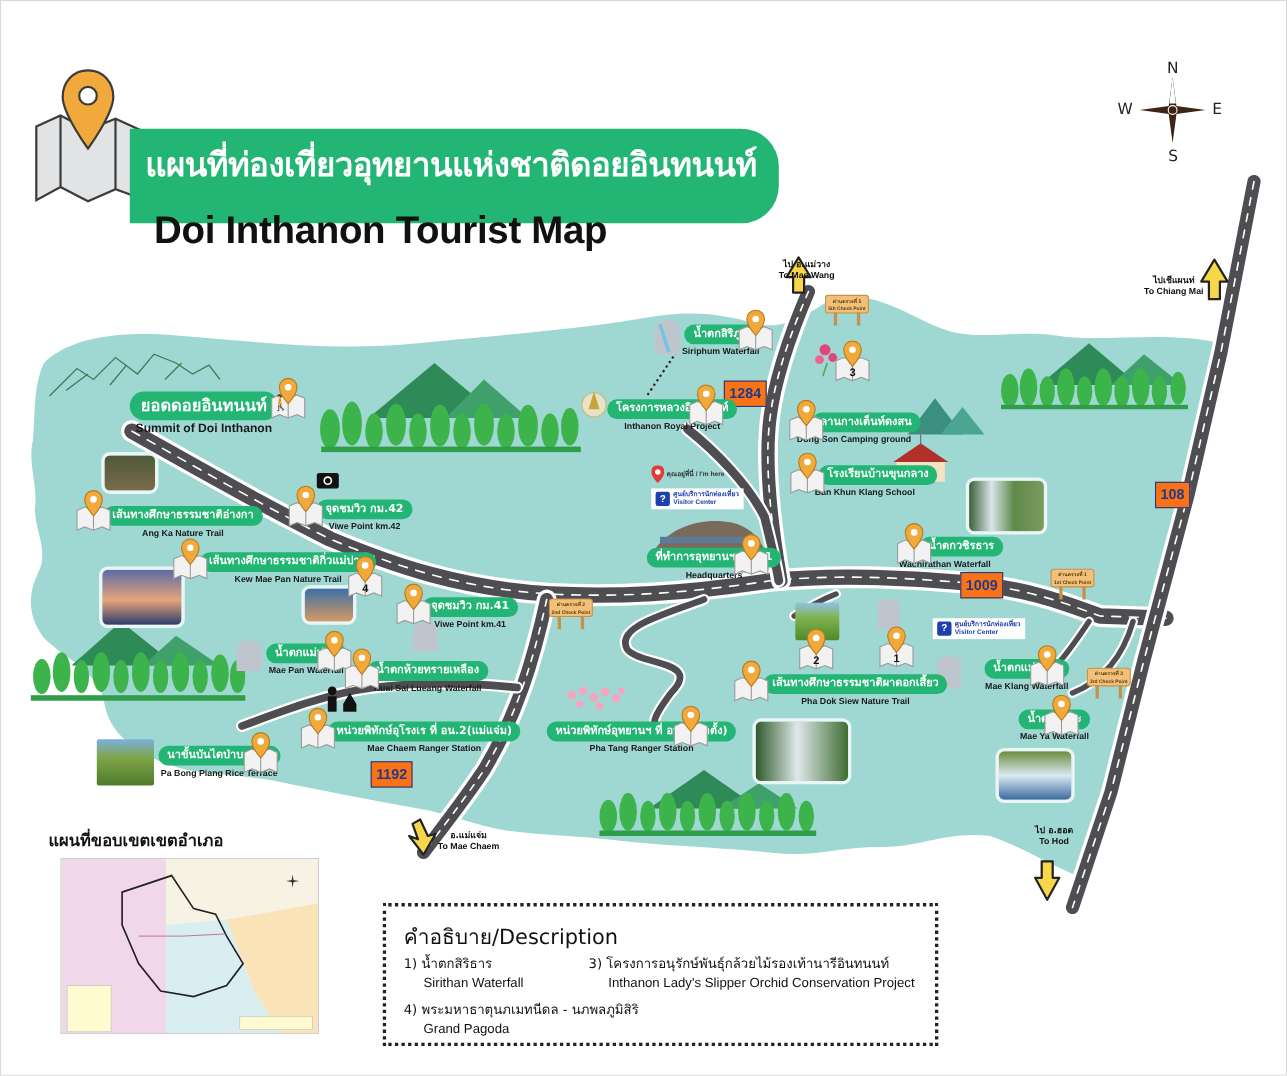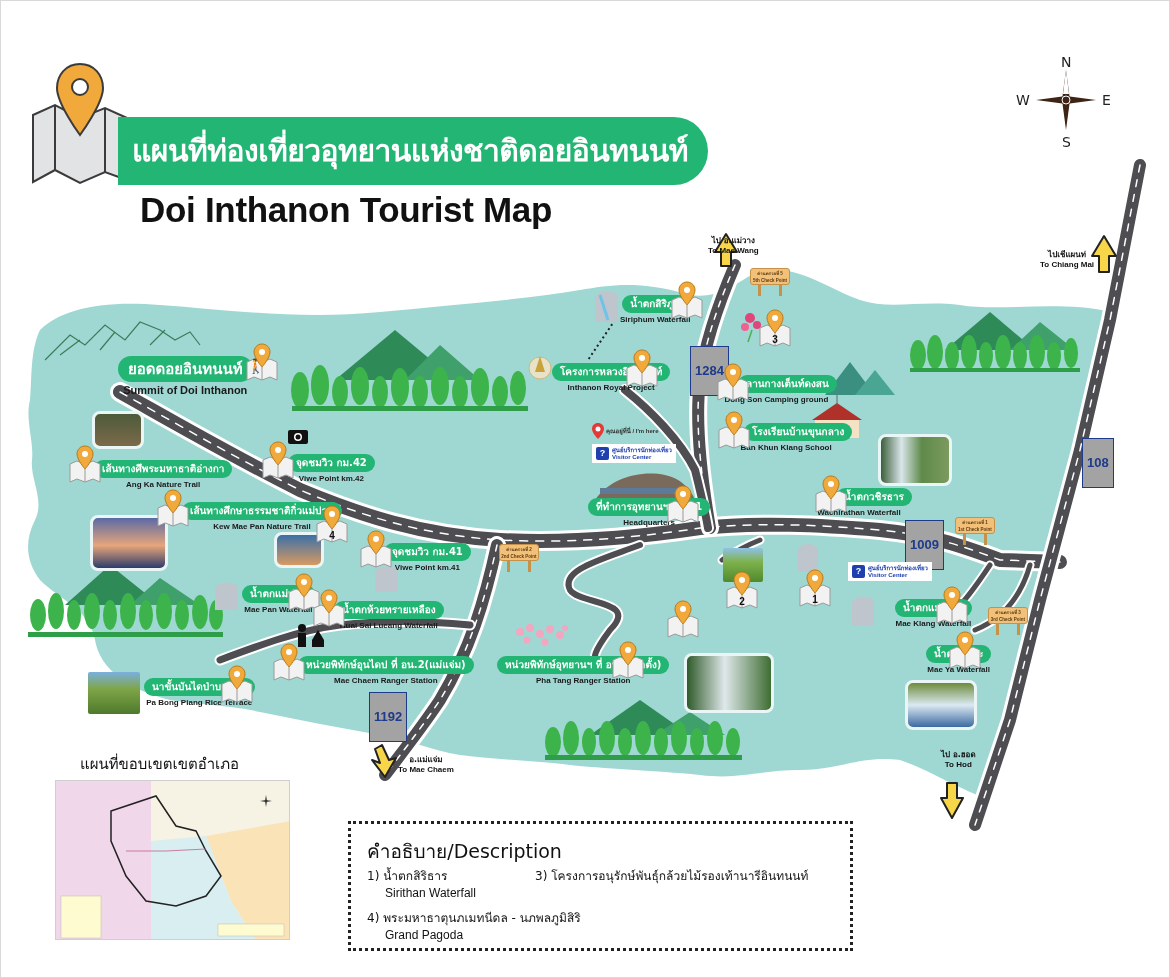--- a/index.html
+++ b/index.html
@@ -2,21 +2,21 @@
 <html><head>
 <meta charset="utf-8">
 <style>
   * { box-sizing: border-box; margin: 0; padding: 0; }
   html, body { width: 1170px; height: 978px; background: #ffffff; overflow: hidden; }
   body { position: relative; font-family: "Liberation Sans", sans-serif; color: #1f1f1f; }
   #stage { position: absolute; left: 0; top: 0; width: 1170px; height: 978px; }
   svg.bg { position: absolute; left: 0; top: 0; }
 
   .title-banner {
-    position: absolute; left: 118px; top: 117px; width: 590px; height: 68px;
+    position: absolute; left: 118px; top: 117px; width: 590px; height: 86px;
     background: #22b573; border-radius: 0 34px 34px 0;
     color: #ffffff; font-family: "DejaVu Sans", sans-serif; font-weight: bold;
     font-size: 30px; line-height: 68px; padding-left: 14px; letter-spacing: -0.5px;
     white-space: nowrap; overflow: hidden;
   }
   .title-en {
     position: absolute; left: 140px; top: 190px; font-size: 35px; font-weight: bold;
     color: #111111; font-family: "Liberation Sans", sans-serif; letter-spacing: -0.3px;
   }
 
@@ -30,22 +30,22 @@
     padding: 3px 8px; border-radius: 10px; white-space: nowrap; line-height: 12px;
   }
   .pill.big { font-size: 15px; padding: 4px 10px; border-radius: 14px; line-height: 18px; }
   .sub {
     display: block; font-size: 8px; font-weight: bold; color: #1a1a1a;
     white-space: nowrap; margin-top: 2px; text-align: center;
   }
   .sub.big { font-size: 11px; }
 
   .route-shield {
-    position: absolute; background: #a3a3a3; border: 1.5px solid #1e3a8a;
-    color: #1e3a8a; font-weight: bold; font-size: 13px; padding: 17px 4px; line-height: 14px; margin-left: 32px;
+    position: absolute; background: #f97316; border: 1.5px solid #1e3a8a;
+    color: #1e3a8a; font-weight: bold; font-size: 13px; padding: 4px 4px; line-height: 14px;
   }
 
   .dir-label { position: absolute; text-align: center; font-size: 8px; font-weight: bold; color: #111; white-space: nowrap; line-height: 10px; }
   .dir-label .th { font-family: "DejaVu Sans", sans-serif; font-size: 8px; display: block; }
 
   .checkpoint {
     position: absolute; width: 40px; height: 28px;
   }
   .checkpoint .board {
     position: absolute; left: 0; top: 0; width: 40px; height: 17px; background: #f2c078;
@@ -66,21 +66,21 @@
     font-size: 9px; font-weight: bold; text-align: center; line-height: 13px;
   }
   .visitor .txt { font-size: 6px; color: #1e40af; font-weight: bold; line-height: 7px; }
   .visitor .txt .th { font-family: "DejaVu Sans", sans-serif; }
 
   .iamhere { position: absolute; display: flex; align-items: center; gap: 2px; }
   .iamhere .txt { font-size: 6px; font-weight: bold; color: #333; white-space: nowrap; }
 
   .num-badge { position: absolute; font-size: 10px; font-weight: bold; color: #111; text-align: center; width: 30px; }
 
-  .district-title { position: absolute; left: 44px; top: 752px; font-family: "DejaVu Sans", sans-serif; font-weight: normal; font-size: 15px; color: #111; margin-left: 36px; }
+  .district-title { position: absolute; left: 44px; top: 752px; font-family: "DejaVu Sans", sans-serif; font-weight: bold; font-size: 15px; color: #111; }
   .district-map { position: absolute; left: 55px; top: 780px; width: 235px; height: 160px; background: #f7f4ea; border: 1px solid #cfcfcf; overflow: hidden; }
 
   .desc-box {
     position: absolute; left: 348px; top: 821px; width: 505px; height: 130px;
     border: 3px dotted #222; padding: 12px 14px 8px 16px;
   }
   .desc-title { font-size: 19px; color: #111; font-family: "DejaVu Sans", sans-serif; margin-bottom: 2px; }
   .desc-grid { display: grid; grid-template-columns: 168px 1fr; row-gap: 8px; }
   .desc-item .th { font-family: "DejaVu Sans", sans-serif; font-size: 12px; color: #111; line-height: 17px; white-space: nowrap; }
   .desc-item .en { font-size: 12px; color: #111; padding-left: 18px; line-height: 17px; white-space: nowrap; }
@@ -361,21 +361,21 @@
   <div class="photo" style="left:684px; top:653px; width:90px; height:60px; background:linear-gradient(90deg,#2f5a2a 0%,#dfe8ea 45%,#3f6d33 100%);"></div>
   <div class="photo" style="left:905px; top:680px; width:72px; height:50px; background:linear-gradient(#6e8b3d 0%,#dbe9f2 50%,#3c6aa0 100%);"></div>
   <div class="photo" style="left:723px; top:548px; width:40px; height:34px; background:linear-gradient(#8fc1e6 0%,#7fb24e 40%,#4f8a2c 100%); border:none; border-radius:2px;"></div>
 
   <div class="poi" style="left:118px; top:356px; text-align:center;">
     <span class="pill big">ยอดดอยอินทนนท์</span>
     <span class="sub big">Summit of Doi Inthanon</span>
   </div>
 
   <div class="poi" style="left:94px; top:458px; text-align:center;">
-    <span class="pill">เส้นทางศึพระมหาธาติอ่างกา</span>
+    <span class="pill">เส้นทางศึกษาธรรมชาติอ่างกา</span>
     <span class="sub">Ang Ka Nature Trail</span>
   </div>
 
   <div class="poi" style="left:182px; top:500px; text-align:center;">
     <span class="pill">เส้นทางศึกษาธรรมชาติกิ่วแม่ปาน</span>
     <span class="sub">Kew Mae Pan Nature Trail</span>
   </div>
 
   <div class="poi" style="left:288px; top:452px; text-align:center;">
     <span class="pill">จุดชมวิว กม.42</span>
@@ -391,21 +391,21 @@
     <span class="pill">น้ำตกแม่ปาน</span>
     <span class="sub">Mae Pan Waterfall</span>
   </div>
 
   <div class="poi" style="left:334px; top:599px; text-align:center;">
     <span class="pill">น้ำตกห้วยทรายเหลือง</span>
     <span class="sub">Huai Sai Lueang Waterfall</span>
   </div>
 
   <div class="poi" style="left:298px; top:654px; text-align:center;">
-    <span class="pill">หน่วยพิทักษ์อุนไดป ที่ อน.2(แม่แจ่ม)</span>
+    <span class="pill">หน่วยพิทักษ์อุโรงเร ที่ อน.2(แม่แจ่ม)</span>
     <span class="sub">Mae Chaem Ranger Station</span>
   </div>
 
   <div class="poi" style="left:144px; top:676px; text-align:center;">
     <span class="pill">นาขั้นบันไดป่าบงเปียง</span>
     <span class="sub">Pa Bong Piang Rice Terrace</span>
   </div>
 
   <div class="poi" style="left:620px; top:293px; text-align:center;">
     <span class="pill">น้ำตกสิริภูมิ</span>
@@ -430,20 +430,24 @@
   <div class="poi" style="left:720px; top:421px; text-align:center;">
     <span class="pill" style="margin-left:24px;font-family:Liberation Serif, serif;">โรงเรียนบ้านขุนกลาง</span>
     <span class="sub">Ban Khun Klang School</span>
   </div>
 
   <div class="poi" style="left:806px; top:486px; text-align:center;">
     <span class="pill" style="margin-left:30px;">น้ำตกวชิรธาร</span>
     <span class="sub">Wachirathan Waterfall</span>
   </div>
 
+  <div class="poi" style="left:694px; top:611px; text-align:center;">
+    <span class="pill">เส้นทางศึกษาธรรมชาติผาดอกเสี้ยว</span>
+    <span class="sub">Pha Dok Siew Nature Trail</span>
+  </div>
 
   <div class="poi" style="left:497px; top:654px; text-align:center;">
     <span class="pill">หน่วยพิทักษ์อุทยานฯ ที่ อน.7(ผาตั้ง)</span>
     <span class="sub">Pha Tang Ranger Station</span>
   </div>
 
   <div class="poi" style="left:895px; top:597px; text-align:center;">
     <span class="pill">น้ำตกแม่กลาง</span>
     <span class="sub">Mae Klang Waterfall</span>
   </div>
@@ -531,20 +535,21 @@
 
   <div class="desc-box">
     <div class="desc-title">คำอธิบาย/Description</div>
     <div class="desc-grid">
       <div class="desc-item">
         <div class="th">1) น้ำตกสิริธาร</div>
         <div class="en">Sirithan Waterfall</div>
       </div>
       <div class="desc-item">
         <div class="th">3) โครงการอนุรักษ์พันธุ์กล้วยไม้รองเท้านารีอินทนนท์</div>
+        <div class="en">Inthanon Lady's Slipper Orchid Conservation Project</div>
       </div>
       <div class="desc-item">
         <div class="th">4) พระมหาธาตุนภเมทนีดล - นภพลภูมิสิริ</div>
         <div class="en">Grand Pagoda</div>
       </div>
     </div>
   </div>
 
 </div>
 

